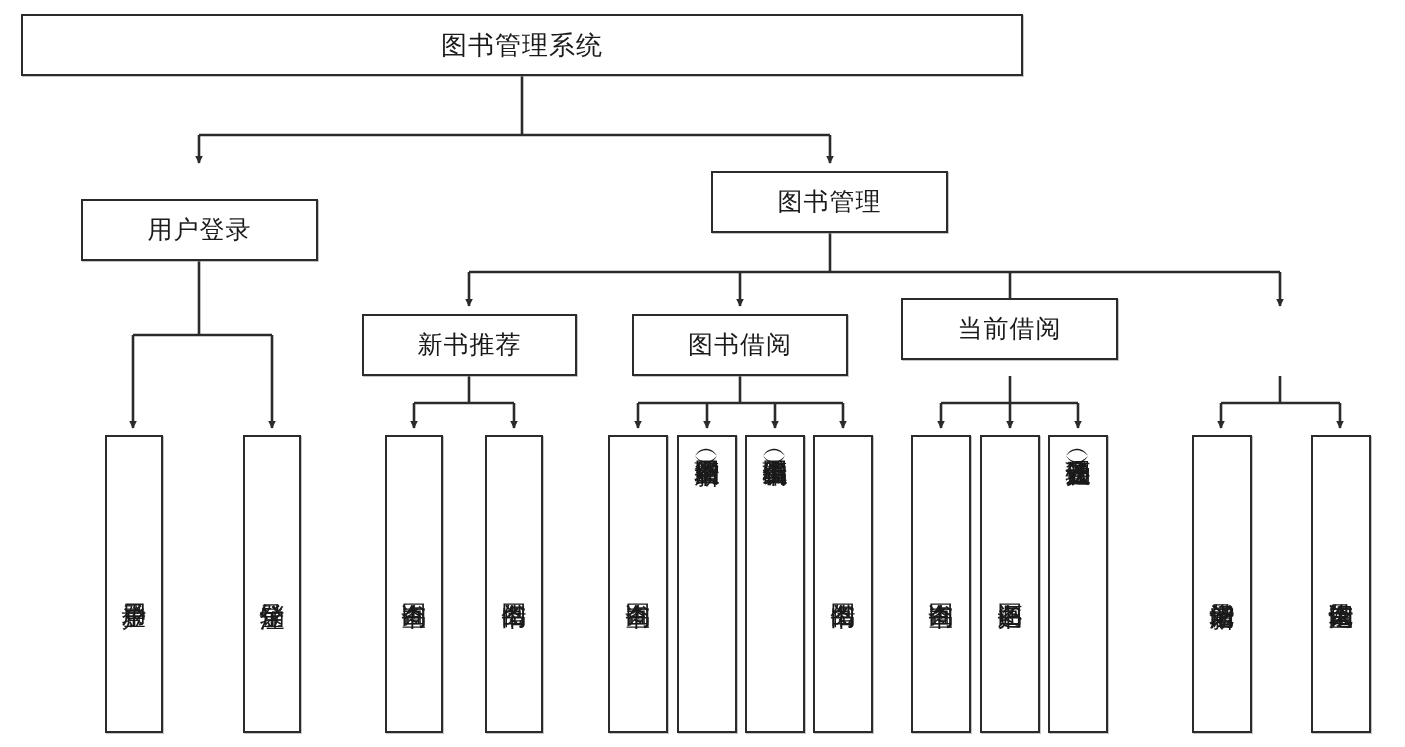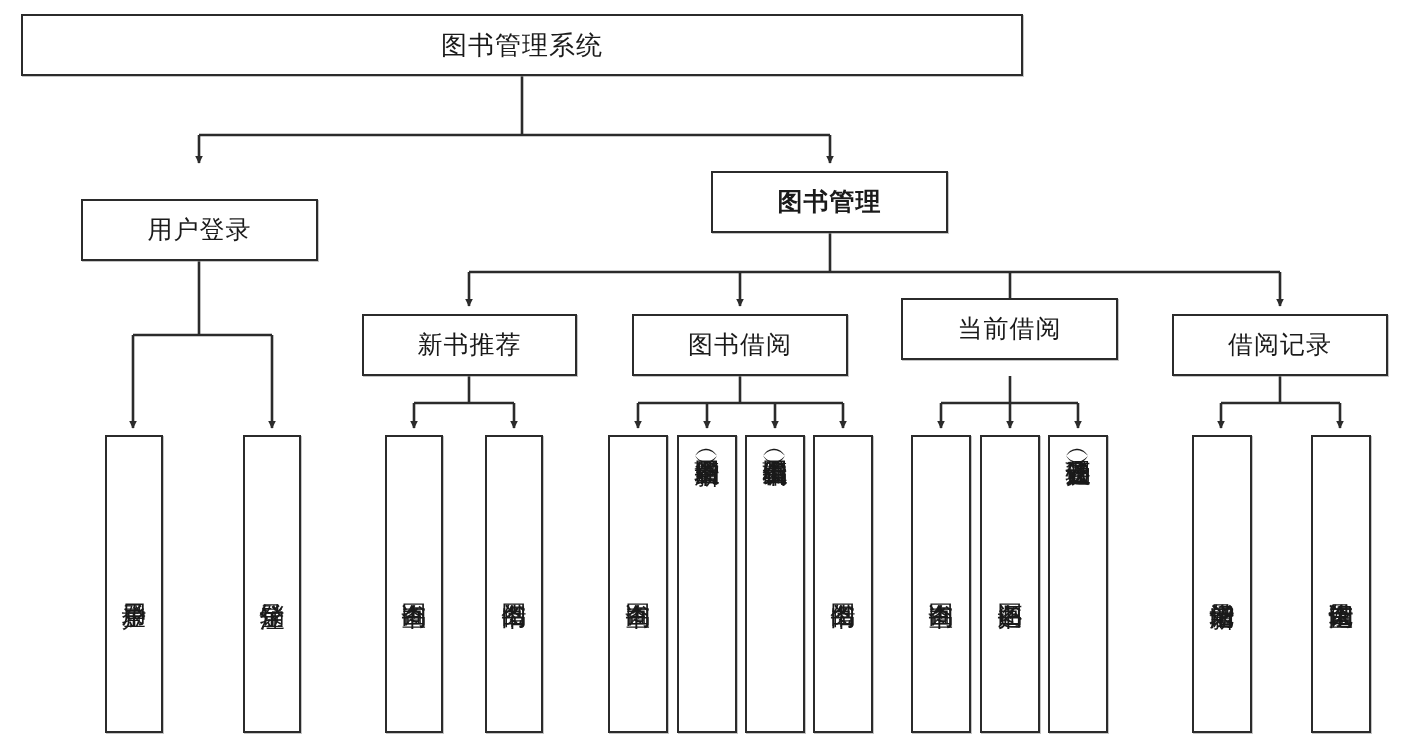--- a/index.html
+++ b/index.html
@@ -130,39 +130,36 @@
   </svg>
 
   <div class="node horiz root" style="left:21px; top:14px; width:1002px; height:62px;">
     <span>图书管理系统</span>
   </div>
 
   <div class="node horiz" style="left:81px; top:171px; width:237px; height:62px;margin-top:28px;">
     <span>用户登录</span>
   </div>
 
-  <div class="node horiz" style="left:711px; top:171px; width:237px; height:62px;font-weight:bold;">
+  <div class="node horiz" style="left:711px; top:171px; width:237px; height:62px;">
     <span>图书管理</span>
   </div>
 
   <div class="node horiz" style="left:362px; top:314px; width:215px; height:62px;">
     <span>新书推荐</span>
   </div>
 
   <div class="node horiz" style="left:632px; top:314px; width:216px; height:62px;">
     <span>图书借阅</span>
   </div>
 
   <div class="node horiz" style="left:901px; top:298px; width:217px; height:62px;">
     <span>当前借阅</span>
   </div>
 
-  <div class="node horiz" style="left:1172px; top:314px; width:216px; height:62px;">
-    <span>借阅记录</span>
-  </div>
 
   <div class="node vert" style="left:105px; top:435px; width:58px; height:298px;">
     <span>用户登录</span>
   </div>
 
   <div class="node vert" style="left:243px; top:435px; width:58px; height:298px;">
     <span>注销登录</span>
   </div>
 
   <div class="node vert" style="left:385px; top:435px; width:58px; height:298px;">

